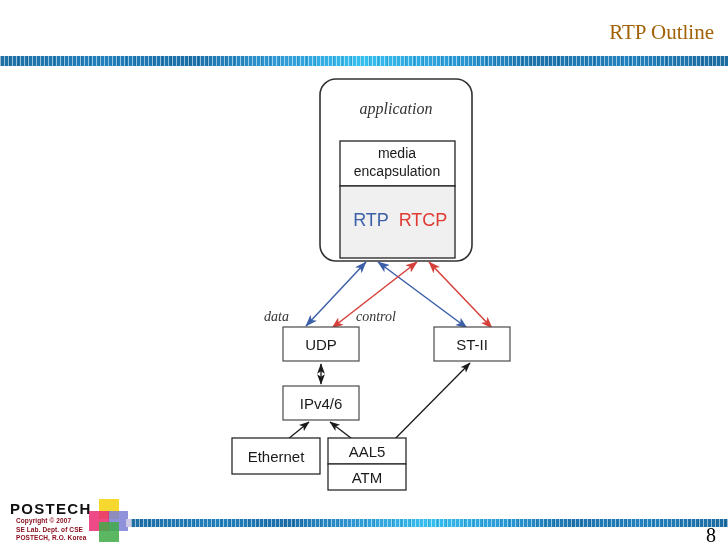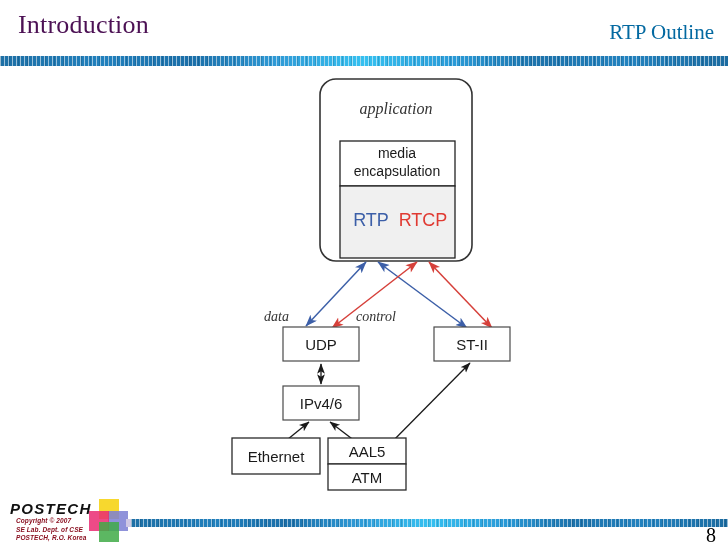--- a/index.html
+++ b/index.html
@@ -28,21 +28,21 @@
     font-size: 26px;
     color: #4c1154;
     letter-spacing: 0.2px;
     white-space: nowrap;
   }
   #header-title-right {
     position: absolute;
     right: 14px; top: 20px;
     font-family: "Liberation Serif", serif;
     font-size: 21px;
-    color: #0369a1;
+    color: #a16207;
     white-space: nowrap;
   }
 
   
   .stripe-bar {
     position: absolute;
     background-image:
       repeating-linear-gradient(90deg,
         rgba(255,255,255,0.55) 0px, rgba(255,255,255,0.55) 1px,
         rgba(255,255,255,0.0) 1px, rgba(255,255,255,0.0) 4px),
@@ -83,21 +83,21 @@
   .dg-text-italic {
     font-family: "Liberation Serif", serif;
     font-style: italic;
     fill: #333333;
   }
 
   
   #footer-logo-block {
     position: absolute;
     left: 10px; top: 500px;
-    width: 120px; height: 44px; font-style: italic;
+    width: 120px; height: 44px;
   }
   #postech-wordmark {
     position: absolute;
     left: 0; top: 0;
     font-family: "Liberation Sans", sans-serif;
     font-weight: bold;
     font-size: 15px;
     letter-spacing: 1.3px;
     color: #111111;
   }
@@ -125,21 +125,20 @@
     right: 12px; top: 524px;
     font-family: "Liberation Serif", serif;
     font-size: 20px;
     color: #000000;
   }
 </style>
 </head>
 <body>
 
 <div id="slide-header">
-  <div id="header-title-left">Introduction</div>
   <div id="header-title-right">RTP Outline</div>
 </div>
 <div class="stripe-bar" id="header-bar"></div>
 
 <div id="diagram">
 <svg width="728" height="430" viewBox="0 0 728 430" xmlns="http://www.w3.org/2000/svg">
   <defs>
     <marker id="ah-blue" markerWidth="9" markerHeight="9" refX="7.5" refY="3" orient="auto">
       <path d="M0,0 L8,3 L0,6 L2,3 Z" fill="#3c5fa8"></path>
     </marker>

